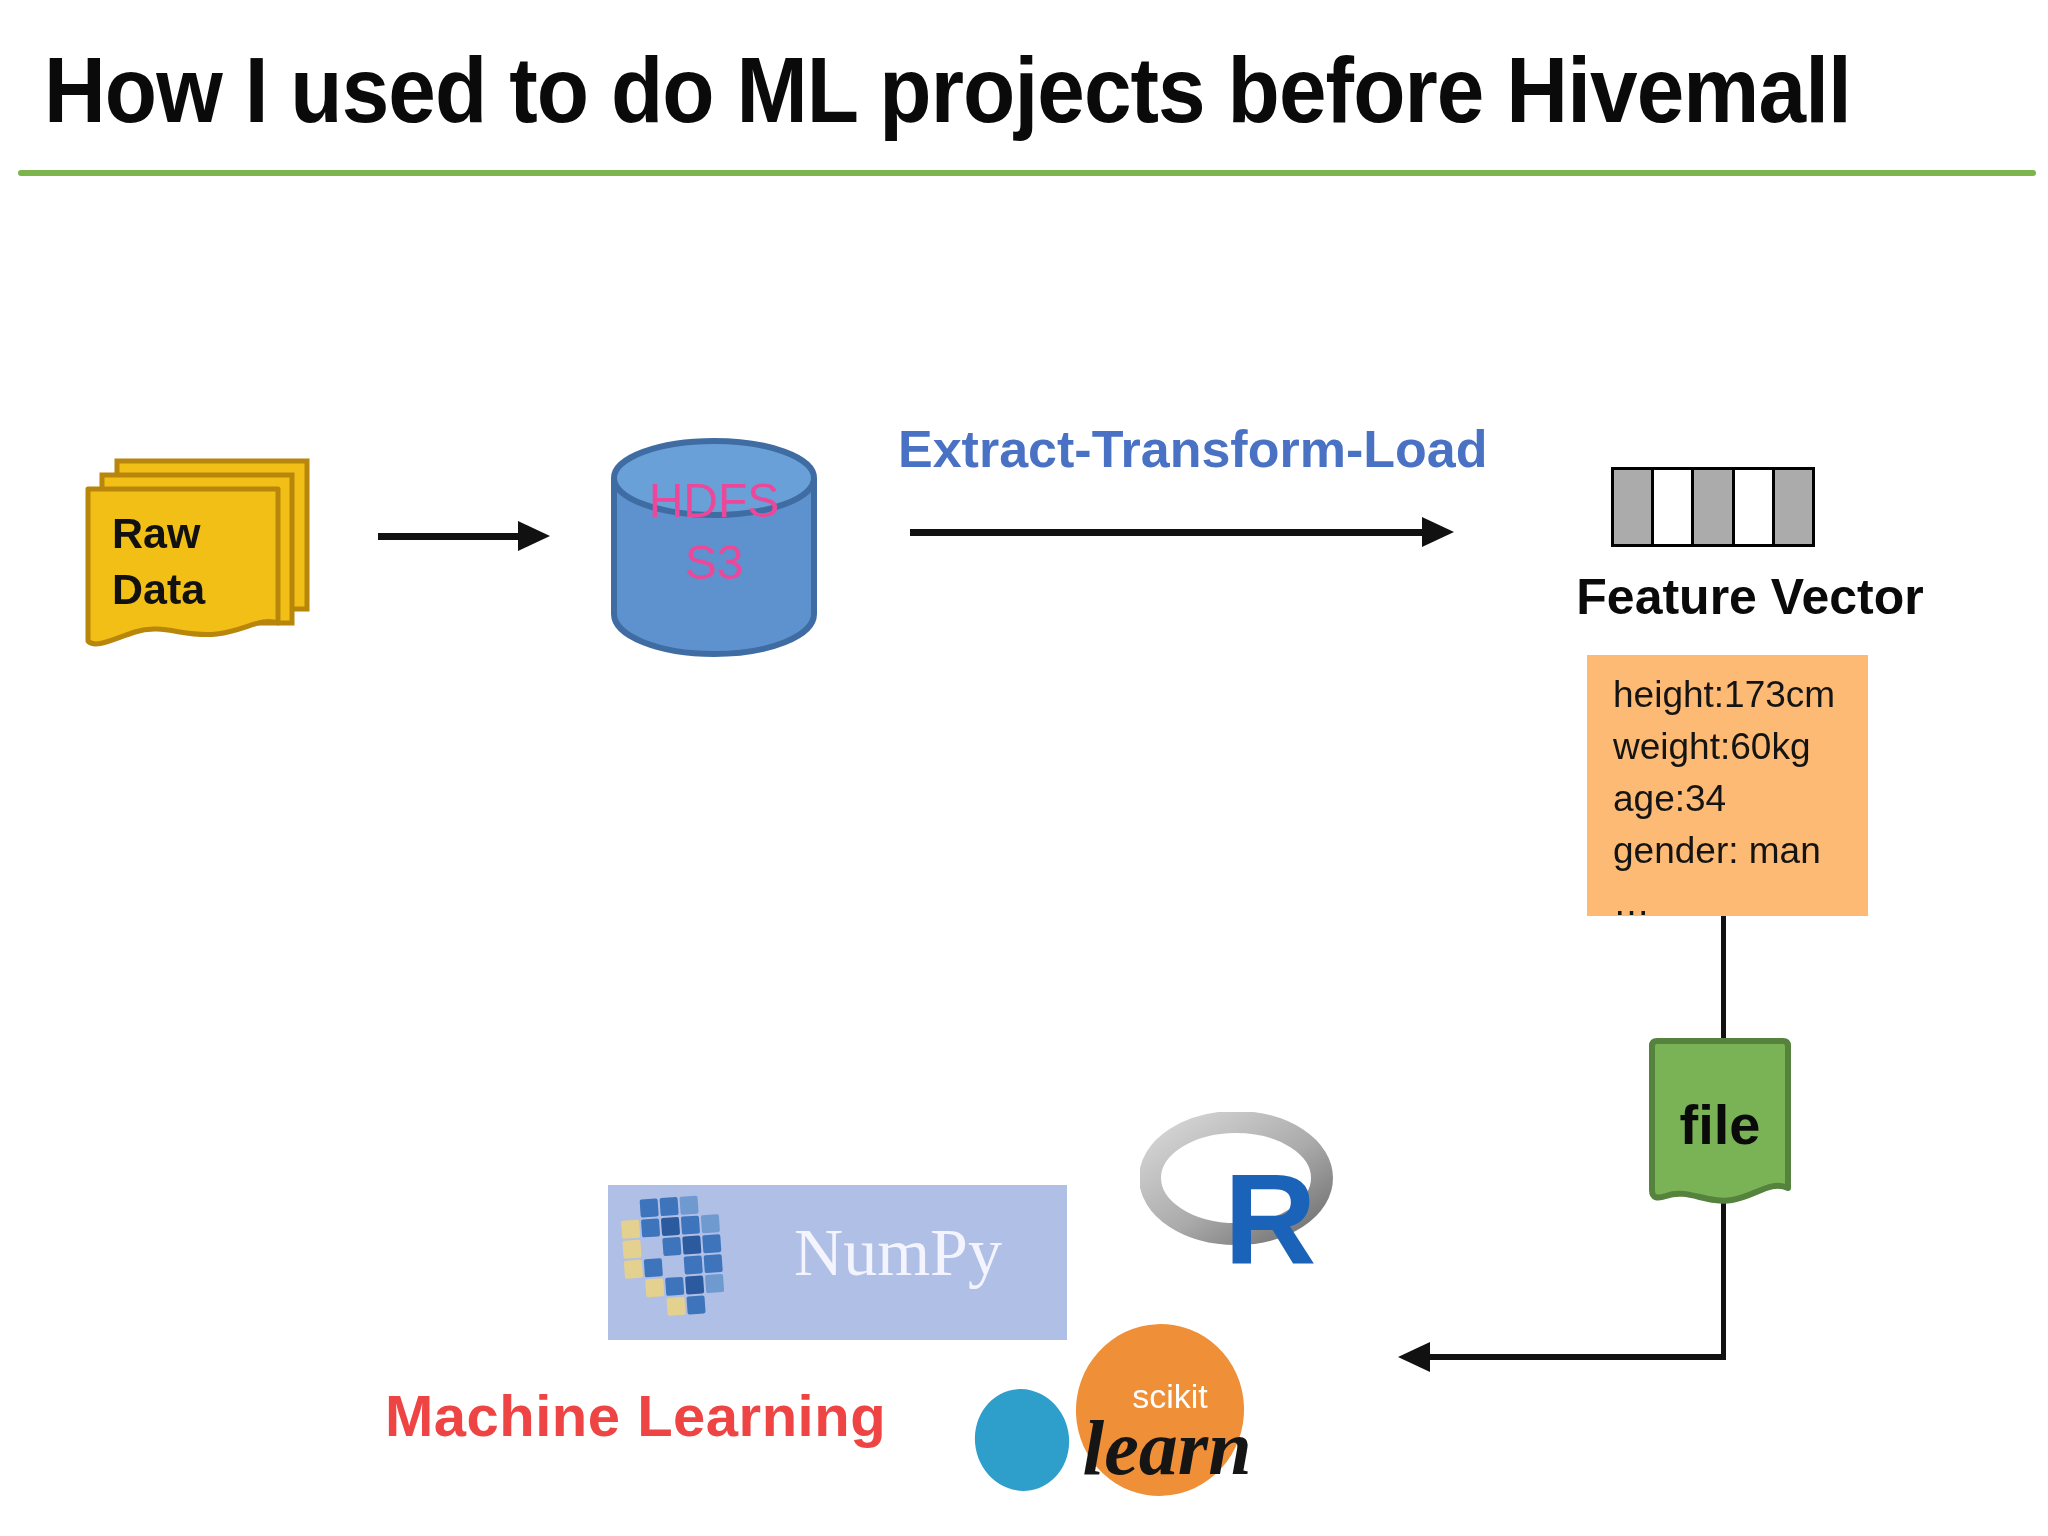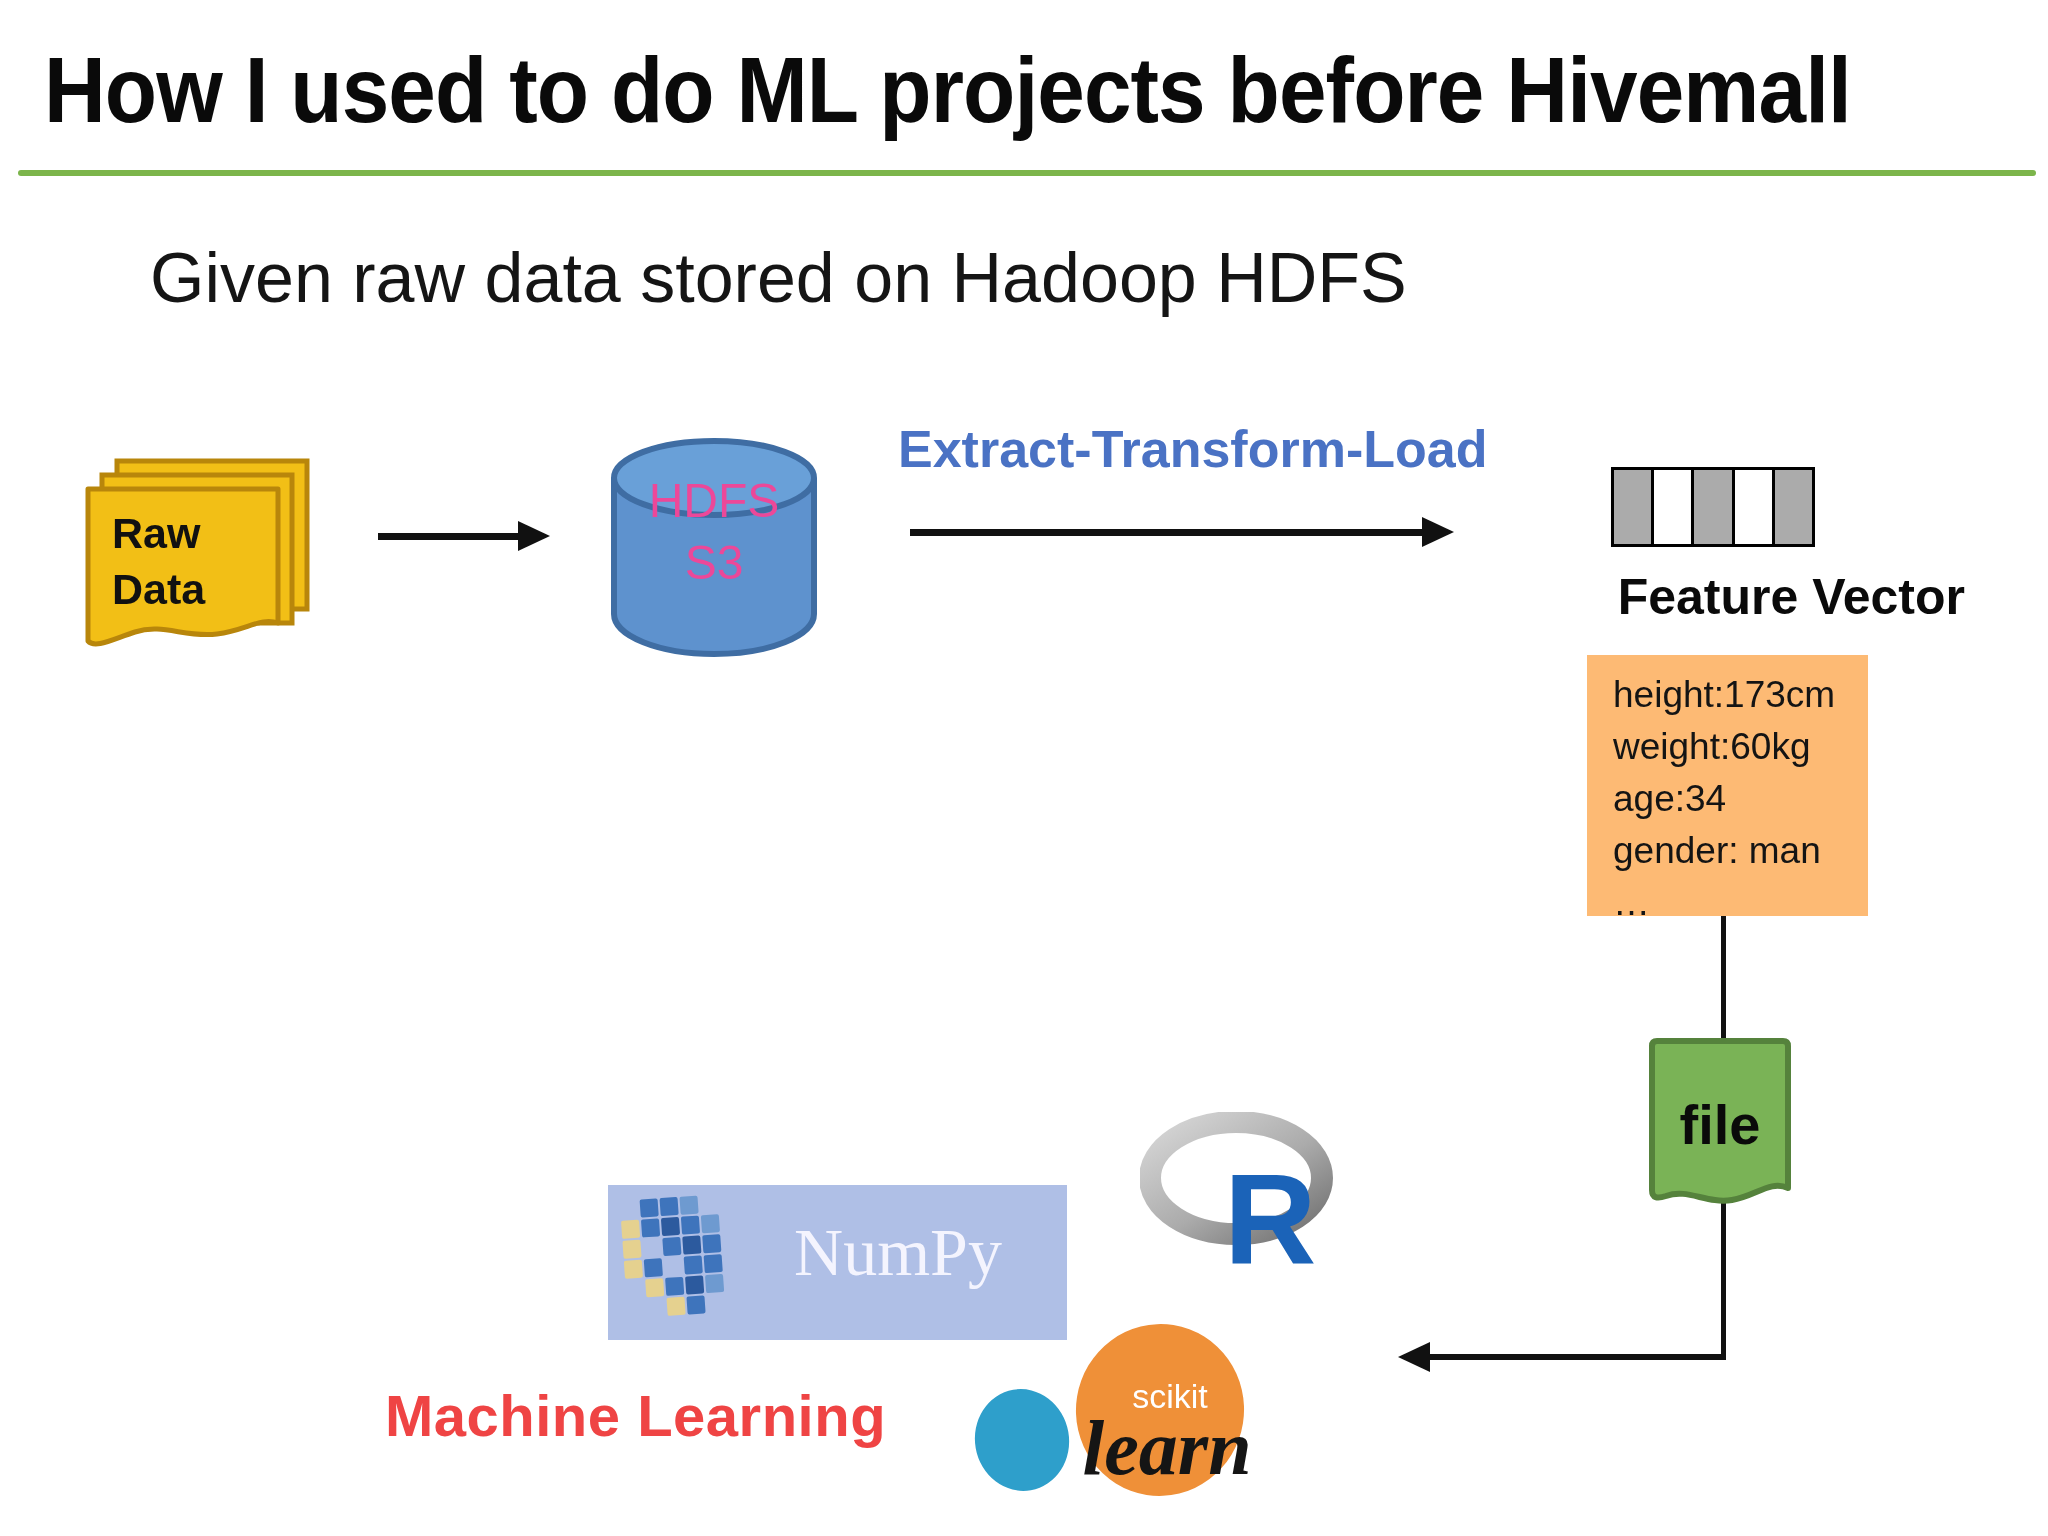--- a/index.html
+++ b/index.html
@@ -24,21 +24,21 @@
   
   .cyl{position:absolute;left:610px;top:436px;width:208px;height:222px;}
   .cyltext{position:absolute;left:610px;top:470px;width:208px;text-align:center;font-size:48px;
            font-weight:normal;color:#ec4899;line-height:62px;white-space:pre-line;}
   .etl{position:absolute;left:898px;top:419px;font-size:52px;font-weight:bold;color:#4A72C4;white-space:nowrap;text-align:right;}
   
   .fvcells{position:absolute;left:1611px;top:467px;width:204px;height:80px;display:flex;
            border:3px solid #000;box-sizing:border-box;}
   .fvcells .cell{flex:1;border-left:3px solid #000;}
   .fvcells .cell:first-child{border-left:none;}
-  .fvlabel{position:absolute;left:1535px;top:568px;width:430px;text-align:right;font-size:50px;
+  .fvlabel{position:absolute;left:1535px;top:568px;width:430px;text-align:center;font-size:50px;
            font-weight:bold;color:#0a0a0a;white-space:nowrap;}
   .fvbox{position:absolute;left:1587px;top:655px;width:281px;height:261px;background:#fdba74;
          box-sizing:border-box;padding:14px 0 0 26px;font-size:37px;color:#141414;line-height:52px;
          white-space:pre-line;}
   
   .fileicon{position:absolute;left:1648px;top:1038px;width:144px;height:180px;z-index:2;}
   .filetext{position:absolute;left:1648px;top:1092px;width:144px;text-align:center;font-size:56px;
             font-weight:bold;color:#0a0a0a;z-index:3;}
   
   .numpy{position:absolute;left:608px;top:1185px;width:459px;height:155px;background:#AFBFE6;}
@@ -54,21 +54,20 @@
   .ml{position:absolute;left:385px;top:1382px;font-size:58px;font-weight:bold;color:#ef4444;
       letter-spacing:.5px;white-space:nowrap;}
 </style>
 </head>
 <body>
 
 <div id="slide">
 
   <div class="title">How I used to do ML projects before Hivemall</div>
   <div class="rule"></div>
-  <div class="subtitle">Given raw data stored on Hadoop HDFS</div>
 
   <svg class="rawstack" viewBox="0 0 240 200">
     <rect x="32" y="6" width="190" height="148" fill="#F2BF16" stroke="#B8860B" stroke-width="5"></rect>
     <rect x="17" y="20" width="190" height="148" fill="#F2BF16" stroke="#B8860B" stroke-width="5"></rect>
     <path d="M3,34 H193 V168 C176,162 162,175 132,179 C100,183 78,168 50,177 C28,184 10,194 3,186 Z" fill="#F2BF16" stroke="#B8860B" stroke-width="5" stroke-linejoin="round"></path>
   </svg>
   <div class="rawtext">Raw
 Data</div>
 
   <div class="hline" style="left:378px;top:533px;width:144px;height:7px;"></div>

